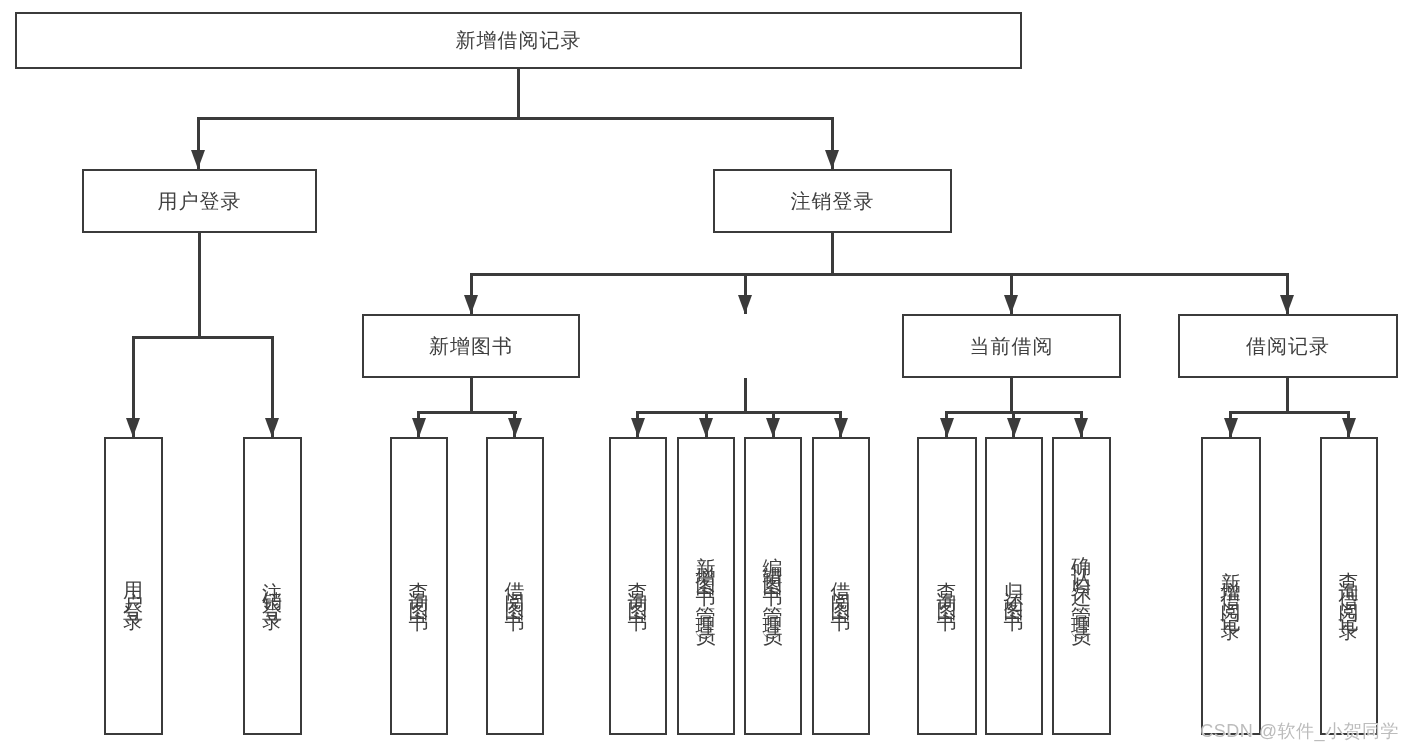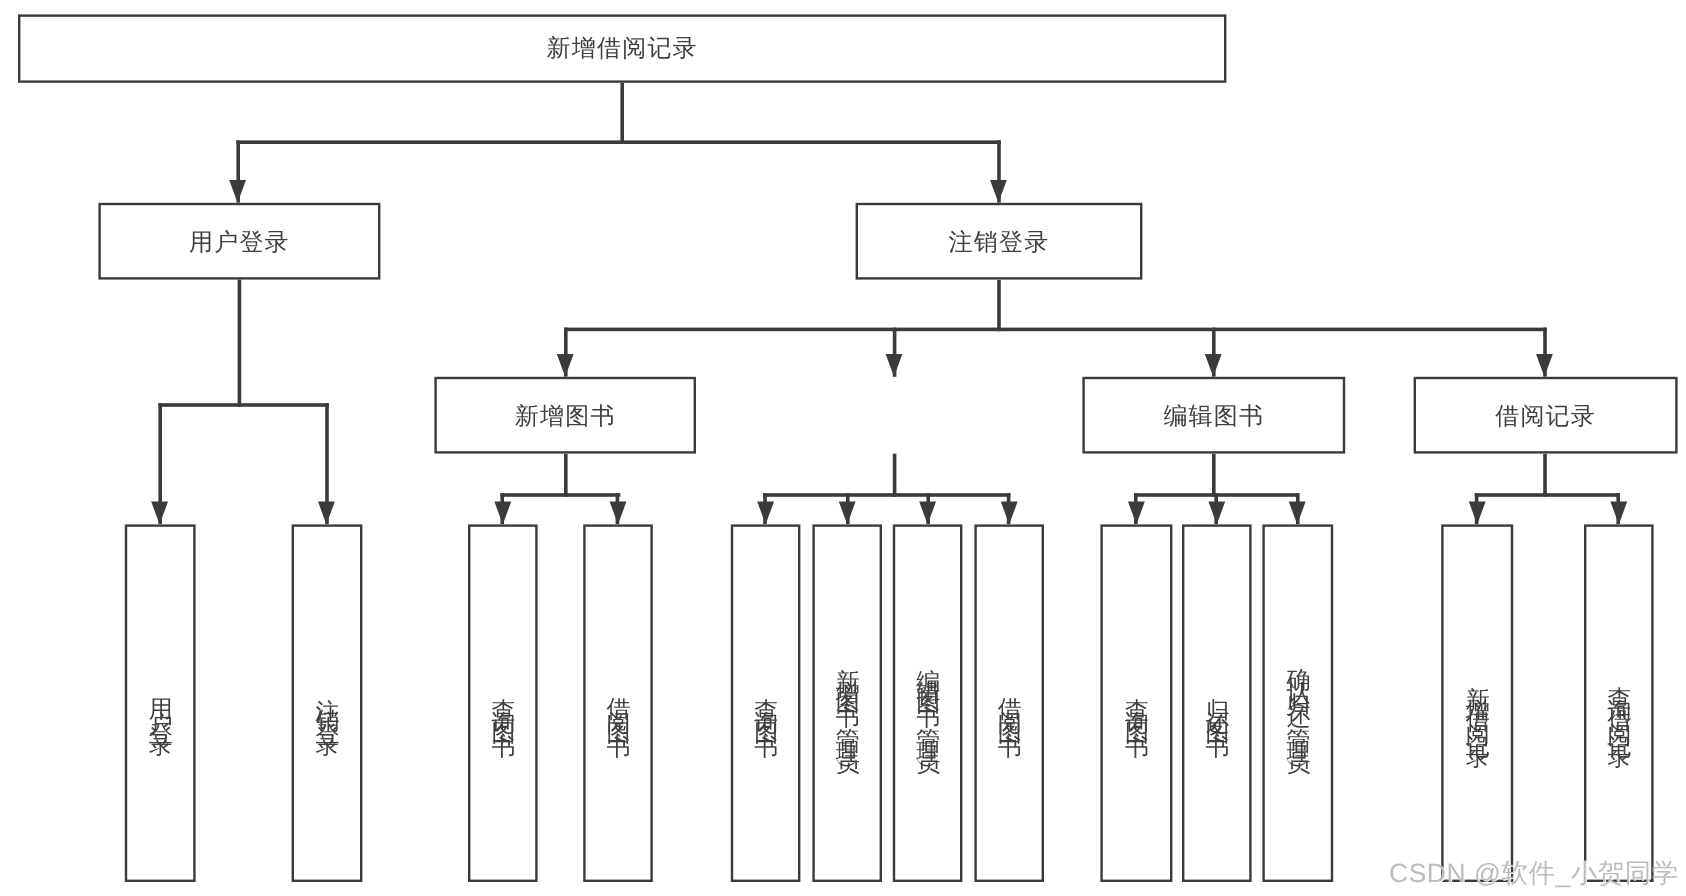--- a/index.html
+++ b/index.html
@@ -25,21 +25,21 @@
     line-height:1;white-space:nowrap;
   }
   .ln{position:absolute;background:var(--line,#3b3b3b);z-index:1;}
   .arrow{
     position:absolute;width:0;height:0;z-index:1;
     border-left:7px solid transparent;border-right:7px solid transparent;
     border-top:19px solid var(--line,#3b3b3b);
   }
   .watermark{
     position:absolute;right:6px;bottom:4px;z-index:5;
-    font-size:22px;color:var(--wm,#bcbcbc);letter-spacing:.5px;
+    font-size:18px;color:var(--wm,#bcbcbc);letter-spacing:.5px;
     text-shadow:1px 1px 0 rgba(255,255,255,.9);
   }
 </style>
 </head>
 <body>
 
 <div class="stage">
 
   <div class="hbox" style="left:15px;top:12px;width:1007px;height:57px">新增借阅记录</div>
 
@@ -65,21 +65,21 @@
   <div class="ln" style="left:470px;top:273px;width:2.5px;height:41px"></div>
   <div class="ln" style="left:744px;top:273px;width:2.5px;height:41px"></div>
   <div class="ln" style="left:1010px;top:273px;width:2.5px;height:41px"></div>
   <div class="ln" style="left:1286px;top:273px;width:2.5px;height:41px"></div>
   <div class="arrow" style="left:464px;top:295px"></div>
   <div class="arrow" style="left:738px;top:295px"></div>
   <div class="arrow" style="left:1004px;top:295px"></div>
   <div class="arrow" style="left:1280px;top:295px"></div>
 
   <div class="hbox" style="left:362px;top:314px;width:218px;height:64px">新增图书</div>
-  <div class="hbox" style="left:902px;top:314px;width:219px;height:64px">编辑图书</div>
+  <div class="hbox" style="left:902px;top:314px;width:219px;height:64px">当前借阅</div>
   <div class="hbox" style="left:1178px;top:314px;width:220px;height:64px">借阅记录</div>
 
   <div class="ln" style="left:470px;top:378px;width:2.5px;height:36px"></div>
   <div class="ln" style="left:417px;top:411px;width:100px;height:2.5px"></div>
   <div class="ln" style="left:417px;top:411px;width:2.5px;height:26px"></div>
   <div class="ln" style="left:513px;top:411px;width:2.5px;height:26px"></div>
   <div class="arrow" style="left:412px;top:418px"></div>
   <div class="arrow" style="left:508px;top:418px"></div>
 
   <div class="ln" style="left:744px;top:378px;width:2.5px;height:36px"></div>

